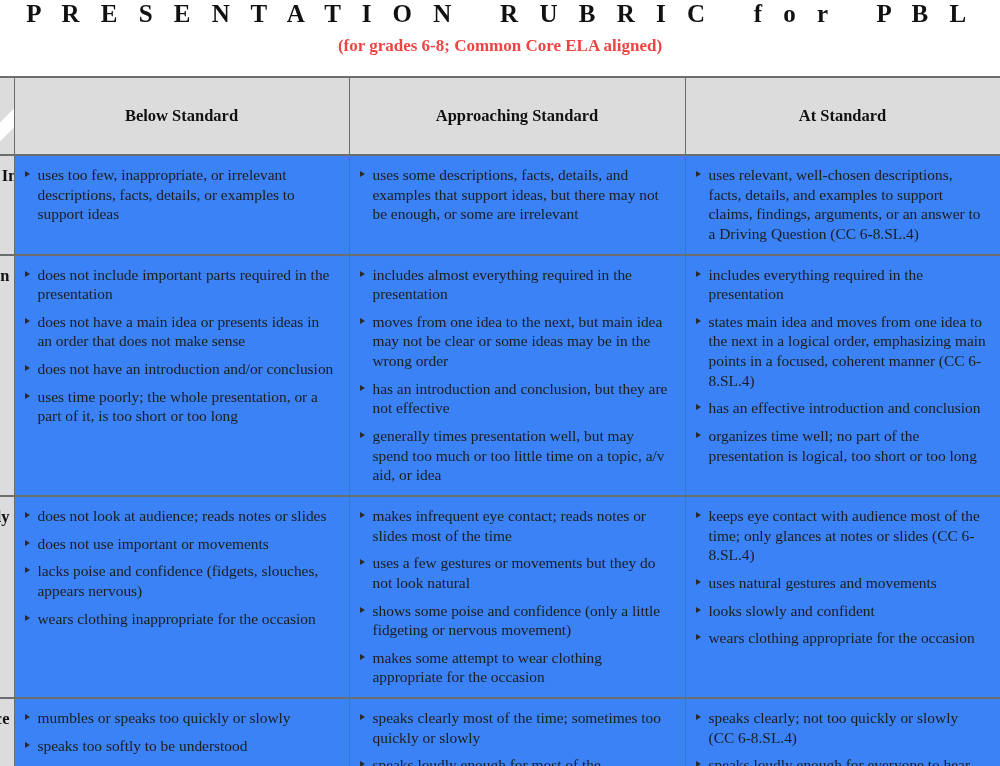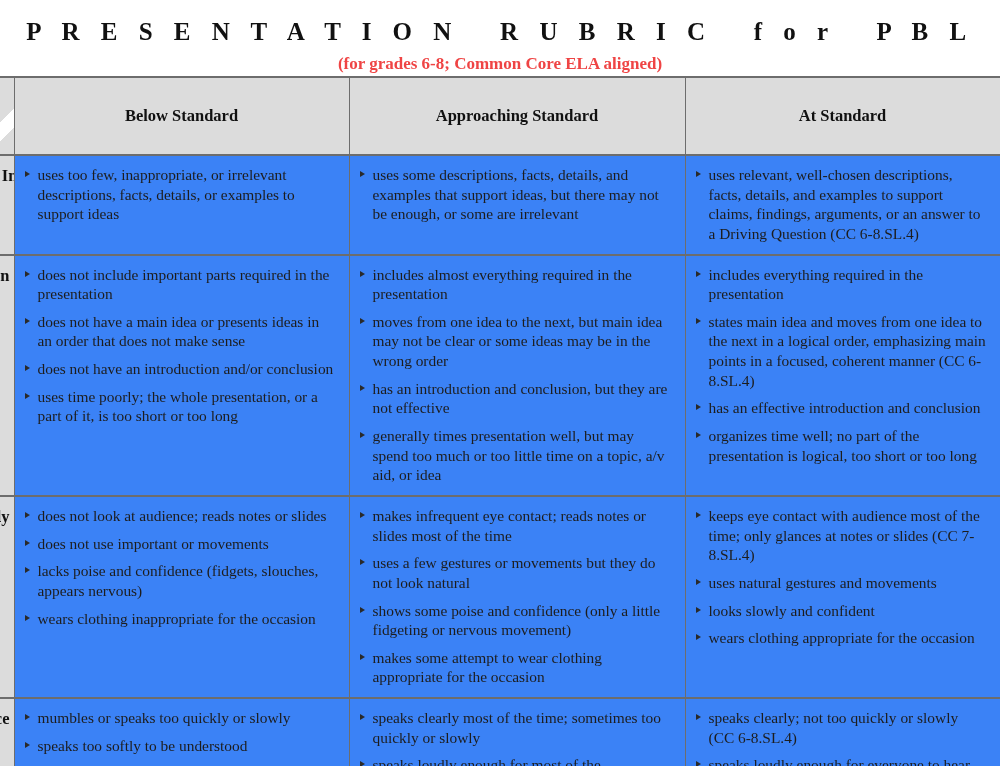--- a/index.html
+++ b/index.html
@@ -18,21 +18,21 @@
 
   .page {
     position: relative;
     width: 1000px;
     height: 766px;
     box-sizing: border-box;
   }
 
   
   .title-block {
-    padding-top: 18px;
+    padding-top: 0;
     text-align: center;
   }
   .doc-title {
     font-family: "Liberation Serif", "DejaVu Serif", serif;
     font-size: 25px;
     font-weight: bold;
     letter-spacing: 7.5px;
     color: #111111;
     margin: 0;
     line-height: 1.15;
@@ -252,21 +252,21 @@
           <td>
             <ul class="bullets">
               <li><span class="tri"></span><span>makes infrequent eye contact; reads notes or slides most of the time</span></li>
               <li><span class="tri"></span><span>uses a few gestures or movements but they do not look natural</span></li>
               <li><span class="tri"></span><span>shows some poise and confidence (only a little fidgeting or nervous movement)</span></li>
               <li><span class="tri"></span><span>makes some attempt to wear clothing appropriate for the occasion</span></li>
             </ul>
           </td>
           <td>
             <ul class="bullets">
-              <li><span class="tri"></span><span>keeps eye contact with audience most of the time; only glances at notes or slides (CC 7-8.SL.4)</span></li>
+              <li><span class="tri"></span><span>keeps eye contact with audience most of the time; only glances at notes or slides (CC 6-8.SL.4)</span></li>
               <li><span class="tri"></span><span>uses natural gestures and movements</span></li>
               <li><span class="tri"></span><span>looks slowly and confident</span></li>
               <li><span class="tri"></span><span>wears clothing appropriate for the occasion</span></li>
             </ul>
           </td>
         </tr>
 
         <tr class="row-clipped">
           <td class="crit-cell">
             <span class="crit-label">Voice</span>

